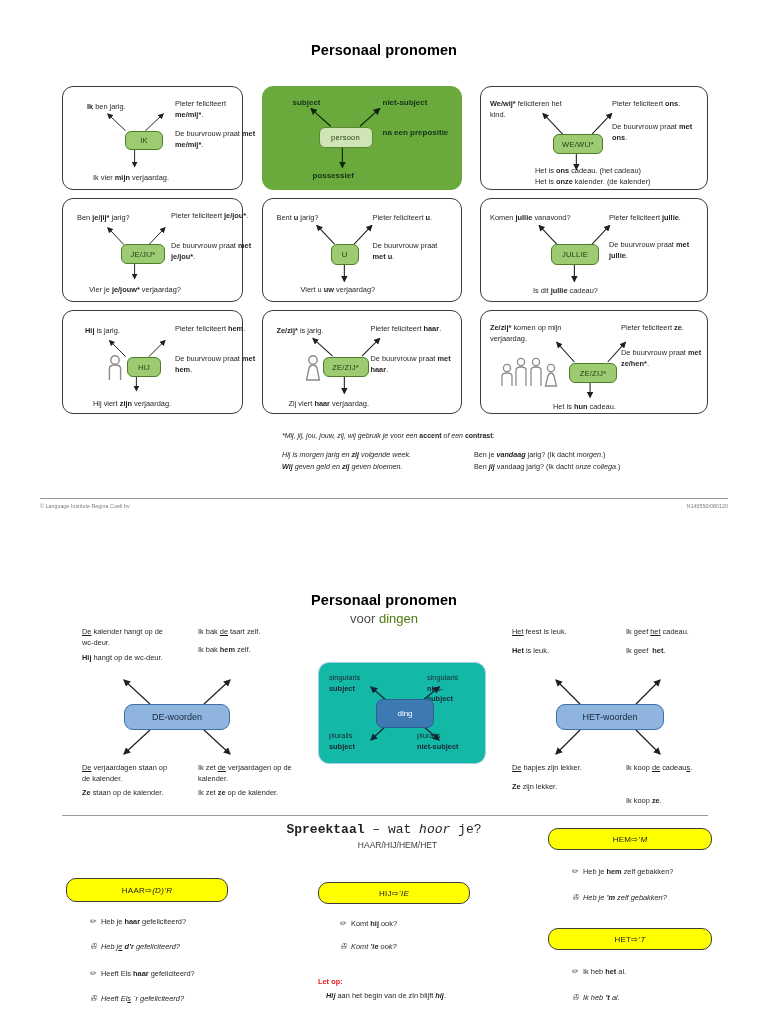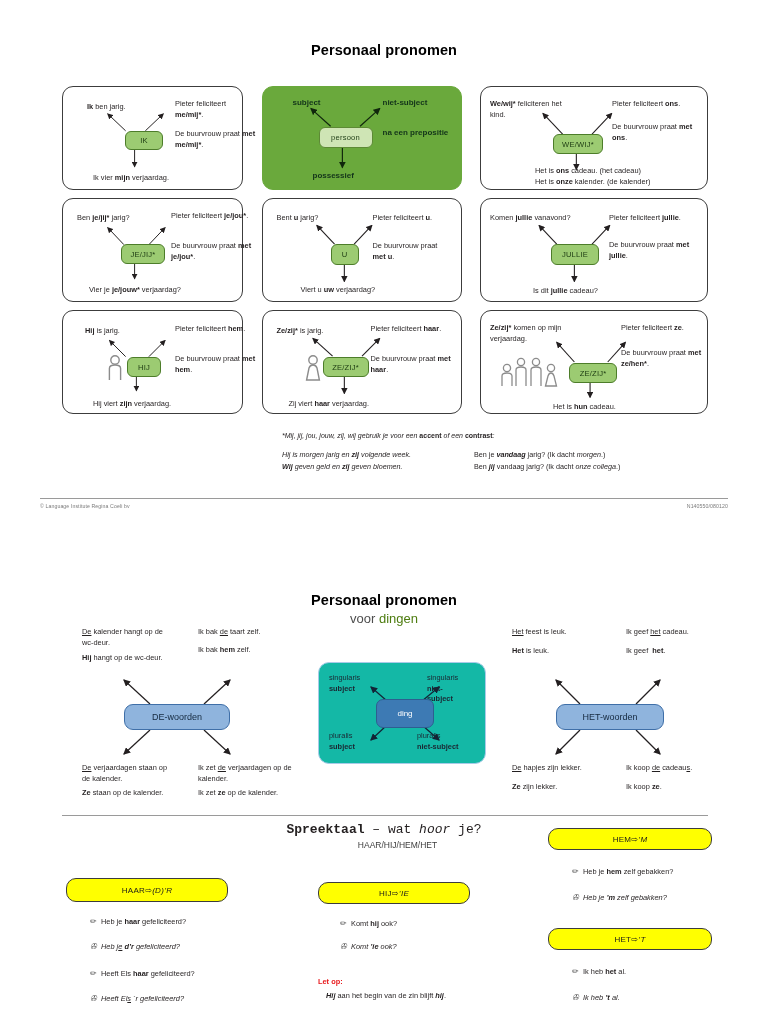--- a/index.html
+++ b/index.html
@@ -403,21 +403,21 @@
       <line x1="124" y1="104" x2="148" y2="128" stroke="#231f20" stroke-width="1.2" marker-end="url(#ah2)"></line>
     </svg>
     <div class="ctx" style="left:0;top:0;width:96px;"><u>Het</u> feest is leuk.</div>
     <div class="ctx" style="left:0;top:19px;width:96px;"><b>Het</b> is leuk.</div>
     <div class="ctx" style="left:114px;top:0;width:100px;">Ik geef <u>het</u> cadeau.</div>
     <div class="ctx" style="left:114px;top:19px;width:100px;">Ik geef &nbsp;<b>het</b>.</div>
     <div class="wordpill" style="left:44px;top:78px;width:108px;height:26px;">HET-woorden</div>
     <div class="ctx" style="left:0;top:136px;width:108px;"><u>De</u> hapjes zijn lekker.</div>
     <div class="ctx" style="left:0;top:155px;width:108px;"><b>Ze</b> zijn lekker.</div>
     <div class="ctx" style="left:114px;top:136px;width:100px;">Ik koop <u>de</u> cadeau<u>s</u>.</div>
-    <div class="ctx" style="left:114px;top:155px;width:100px;">Ik koop <b>ze</b>.</div>
+    <div class="ctx" style="left:114px;top:169px;width:100px;">Ik koop <b>ze</b>.</div>
   </div>
 
   <div class="sep"></div>
 
   <div class="sp-title">
     <div class="m">
       <b>Spreektaal</b><span> – wat </span><i>hoor</i><span> je?</span>
     </div>
     <div class="s">HAAR/HIJ/HEM/HET</div>
   </div>

